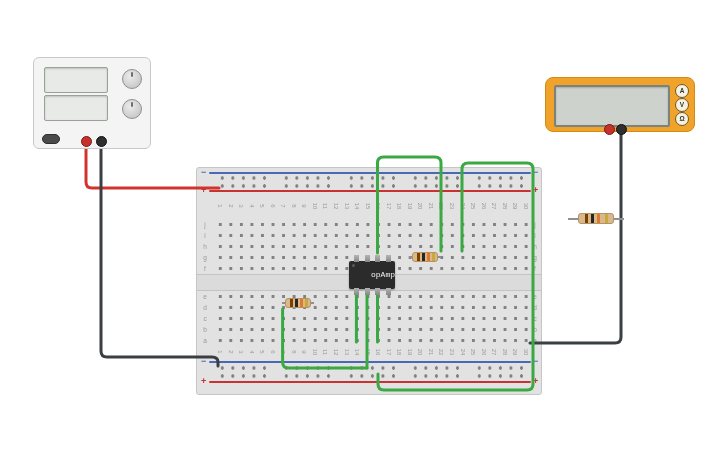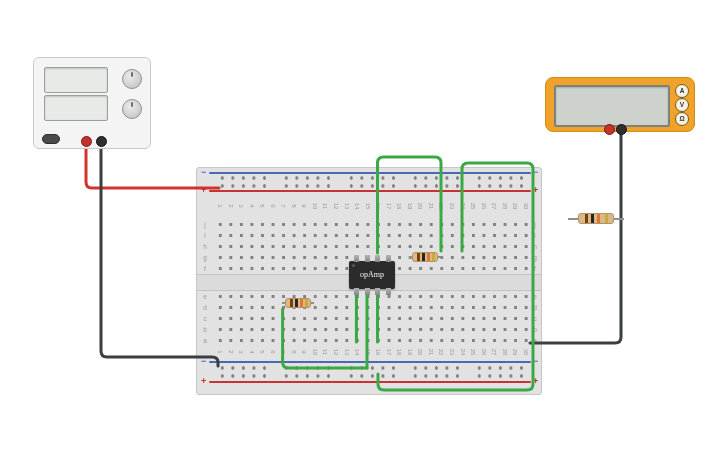--- a/index.html
+++ b/index.html
@@ -55,22 +55,22 @@
        border:1px solid #cf8d14;border-radius:8px;box-sizing:border-box;}
   .meter-screen{position:absolute;left:8px;top:7px;width:112px;height:38px;background:#cdd3cc;
        border:2px solid #7c827c;border-radius:2px;box-shadow:inset 0 1px 2px rgba(0,0,0,0.2);}
   .meter-btn{position:absolute;left:129px;width:12px;height:12px;border-radius:50%;
        background:#f7f1e2;border:1px solid #6b5a20;font-size:6.5px;line-height:12px;text-align:center;
        color:#333;font-weight:bold;box-sizing:content-box;}
 
   
   .chip{left:349px;top:261px;width:46px;height:28px;background:var(--chip-body);border-radius:2px;
        box-shadow:0 1px 2px rgba(0,0,0,0.35);}
-  .chip-label{display:block;color:#f0f0f0;font-size:8px;text-align:center;line-height:28px;
-       font-family:Liberation Serif, serif;}
+  .chip-label{display:block;color:#f0f0f0;font-size:8px;text-align:right;line-height:28px;
+       font-family:Liberation Mono, monospace;}
   .pin{position:absolute;width:5px;height:7px;background:linear-gradient(#b4b4b4,#878787);}
   .pin.t{top:-6px;} .pin.b{bottom:-6px;}
   .chip-dot{position:absolute;left:3px;top:3px;width:3px;height:3px;border-radius:50%;background:#5a5a5a;}
 
   
   .resistor{position:absolute;z-index:6;}
   .res-lead{position:absolute;left:0;right:0;top:50%;height:2px;margin-top:-1px;background:#909090;}
   .res-body{position:absolute;top:0;height:100%;background:var(--resistor-body);
        border:1px solid #b49264;border-radius:3px;box-sizing:border-box;}
   .band{position:absolute;top:0;bottom:0;width:3px;}

